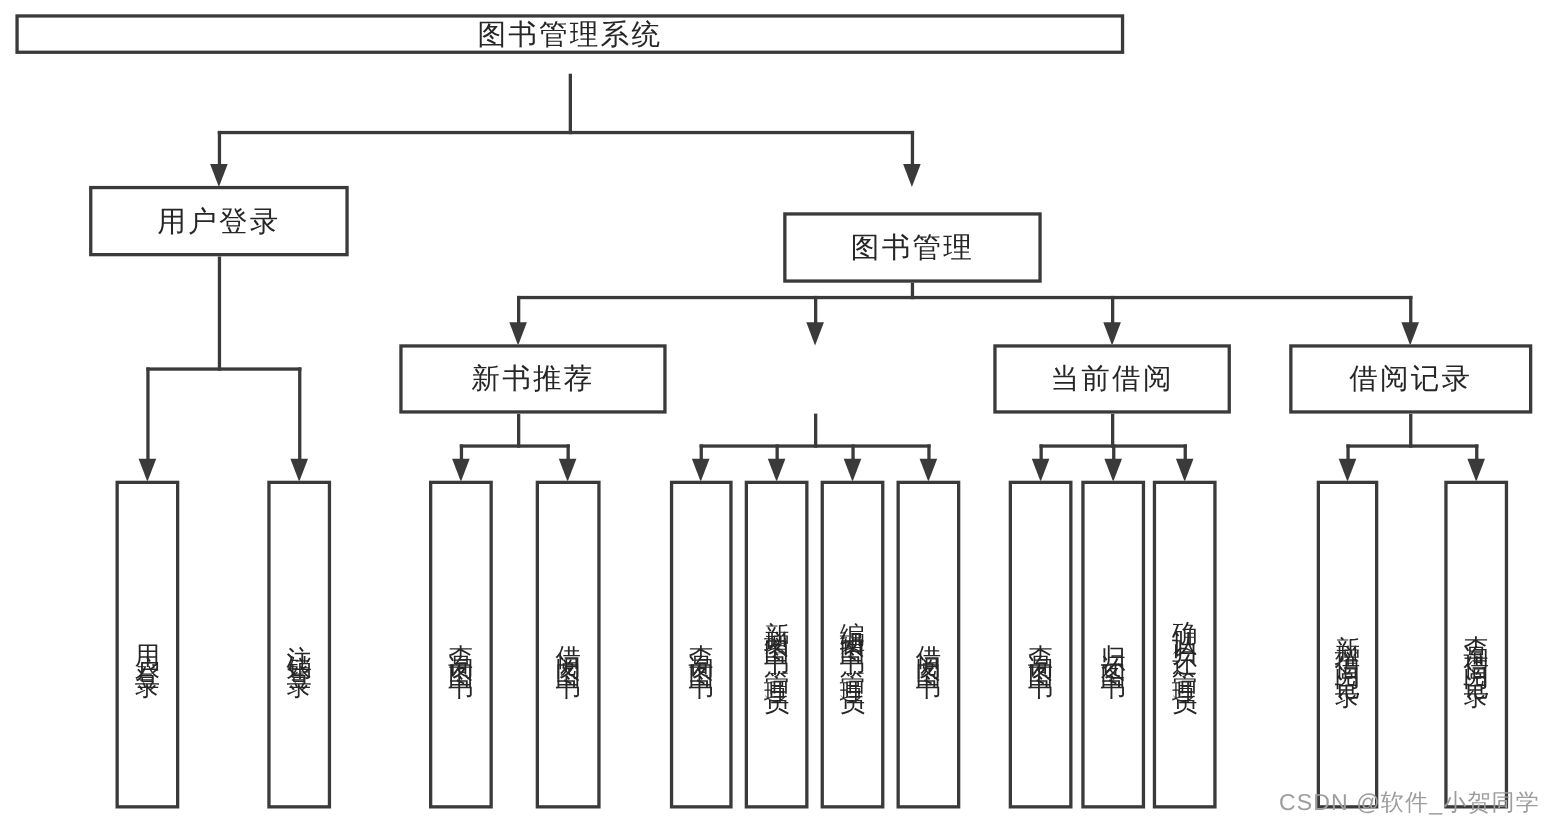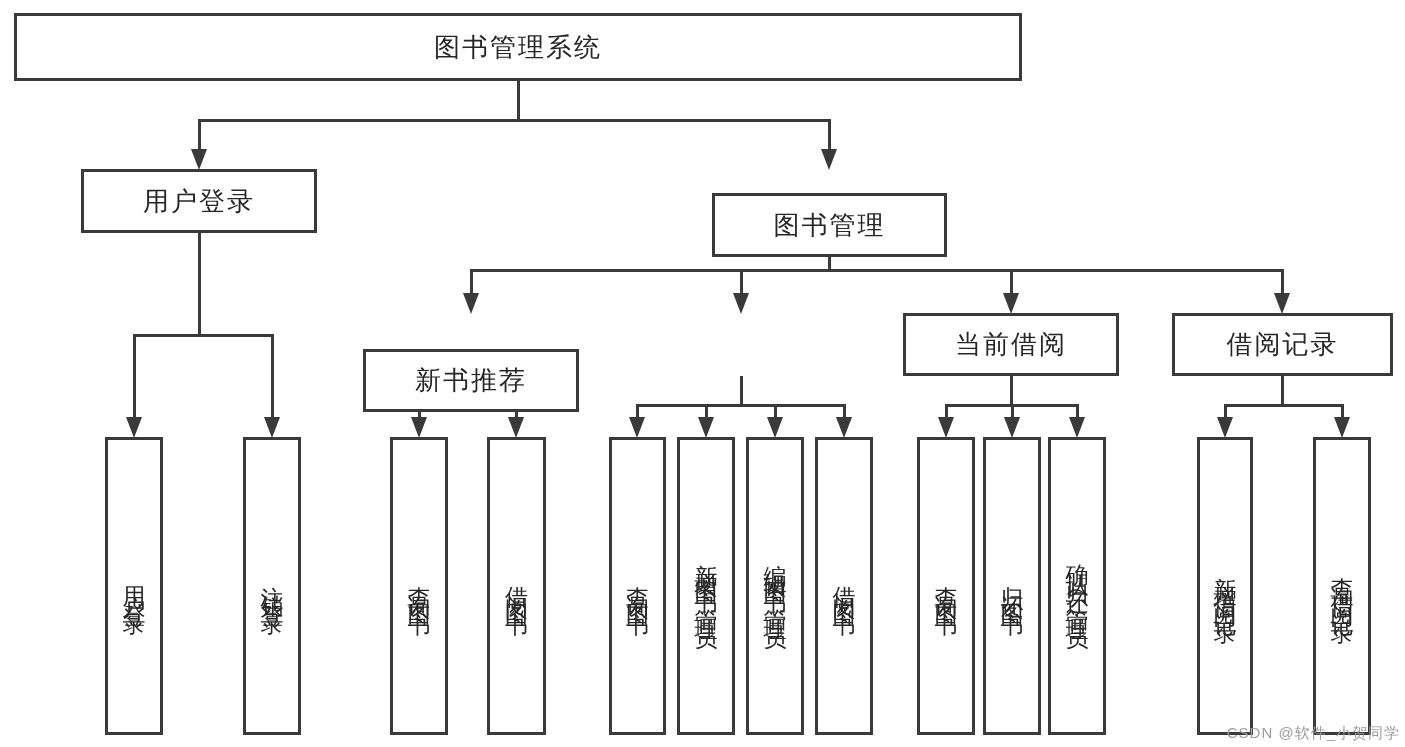--- a/index.html
+++ b/index.html
@@ -21,21 +21,21 @@
     letter-spacing:9px;line-height:1;white-space:nowrap;
   }
   .line{position:absolute;background:var(--line,#3a3a3a);}
   .arrow{
     position:absolute;width:0;height:0;
     border-left:8px solid transparent;border-right:8px solid transparent;
     border-top:21px solid var(--line,#3a3a3a);
   }
   .watermark{
     position:absolute;right:5px;bottom:4px;z-index:10;
-    font-size:15px;letter-spacing:1px;white-space:nowrap;
+    font-size:21px;letter-spacing:1px;white-space:nowrap;
     color:var(--wm,#9d9d9d);
   }
 </style>
 </head>
 <body>
 
 <div id="stage" style="--bg: #ffffff; --line: #3a3a3a; --text: #262626; --wm: #9d9d9d;">
   <span class="watermark">CSDN @软件_小贺同学</span>
 <div class="line" style="left: 516.5px; top: 67px; width: 3px; height: 55px;"></div>
     <div class="line" style="left: 197.5px; top: 119px; width: 633px; height: 3px;"></div>
@@ -82,30 +82,30 @@
     <div class="line" style="left: 1010.5px; top: 404px; width: 3px; height: 15px;"></div>
     <div class="arrow" style="left: 1004px; top: 417px;"></div>
     <div class="line" style="left: 1075.5px; top: 404px; width: 3px; height: 15px;"></div>
     <div class="arrow" style="left: 1069px; top: 417px;"></div>
     <div class="line" style="left: 1280.5px; top: 376px; width: 3px; height: 31px;"></div>
     <div class="line" style="left: 1223.5px; top: 404px; width: 120px; height: 3px;"></div>
     <div class="line" style="left: 1223.5px; top: 404px; width: 3px; height: 15px;"></div>
     <div class="arrow" style="left: 1217px; top: 417px;"></div>
     <div class="line" style="left: 1340.5px; top: 404px; width: 3px; height: 15px;"></div>
     <div class="arrow" style="left: 1334px; top: 417px;"></div>
-    <div class="node hbox" style="left: 14px; top: 13px; width: 1008px; height: 68px;">
+    <div class="node hbox" style="left: 14px; top: 13px; width: 1008px; height: 36px;">
       <span class="lbl">图书管理系统</span>
     </div>
     <div class="node hbox" style="left: 81px; top: 169px; width: 236px; height: 64px;">
       <span class="lbl">用户登录</span>
     </div>
     <div class="node hbox" style="left: 712px; top: 169px; width: 235px; height: 64px; margin-top: 24px;">
       <span class="lbl">图书管理</span>
     </div>
-    <div class="node hbox" style="left: 363px; top: 313px; width: 216px; height: 63px; margin-top: 36px;">
+    <div class="node hbox" style="left: 363px; top: 313px; width: 243px; height: 63px;">
       <span class="lbl">新书推荐</span>
     </div>
     <div class="node hbox" style="left: 903px; top: 313px; width: 216px; height: 63px; text-align: right;">
       <span class="lbl">当前借阅</span>
     </div>
     <div class="node hbox" style="left: 1172px; top: 313px; width: 221px; height: 63px;">
       <span class="lbl">借阅记录</span>
     </div>
     <div class="node vbox" style="left: 105px; top: 437px; width: 58px; height: 298px;">
       <span class="lbl">用户登录</span>

